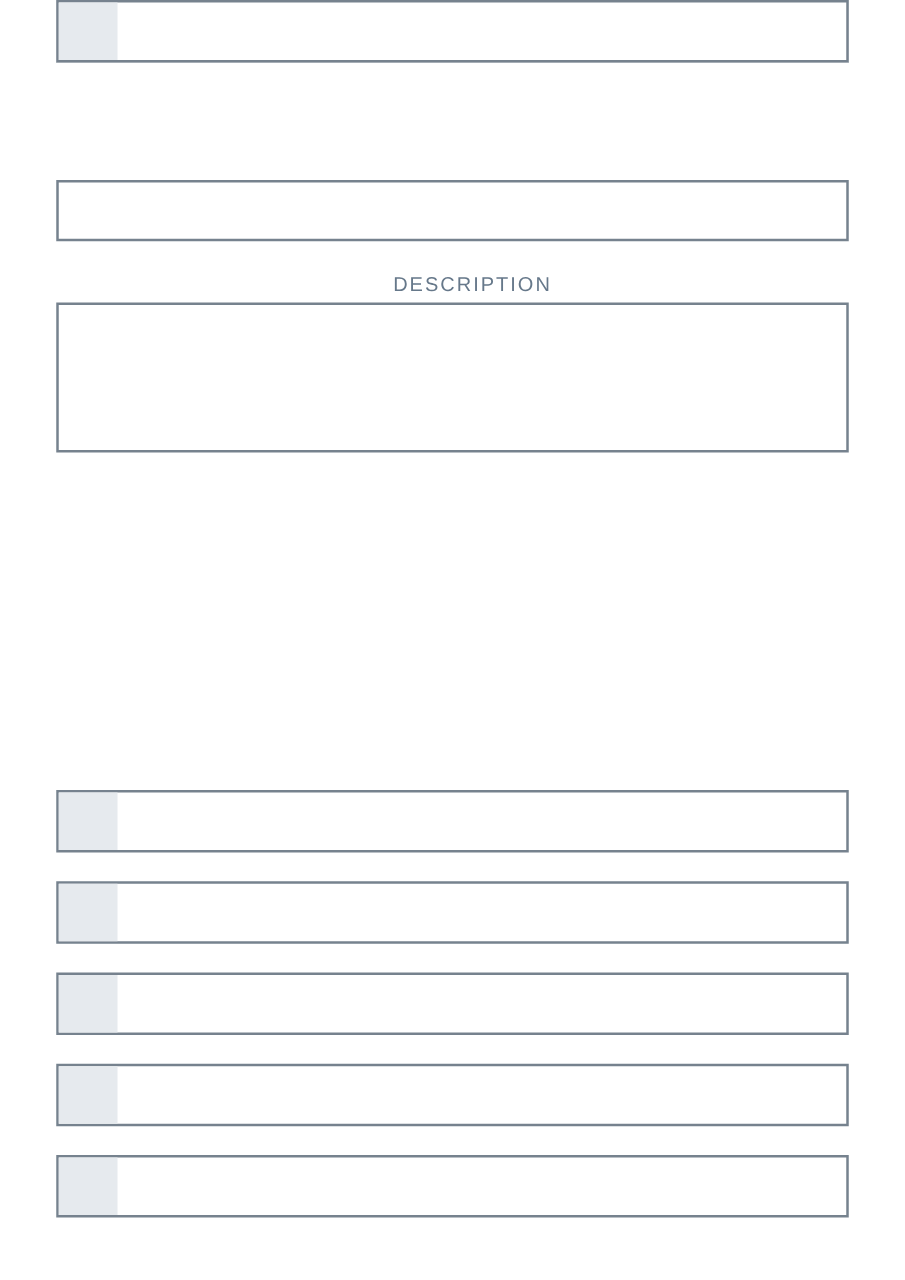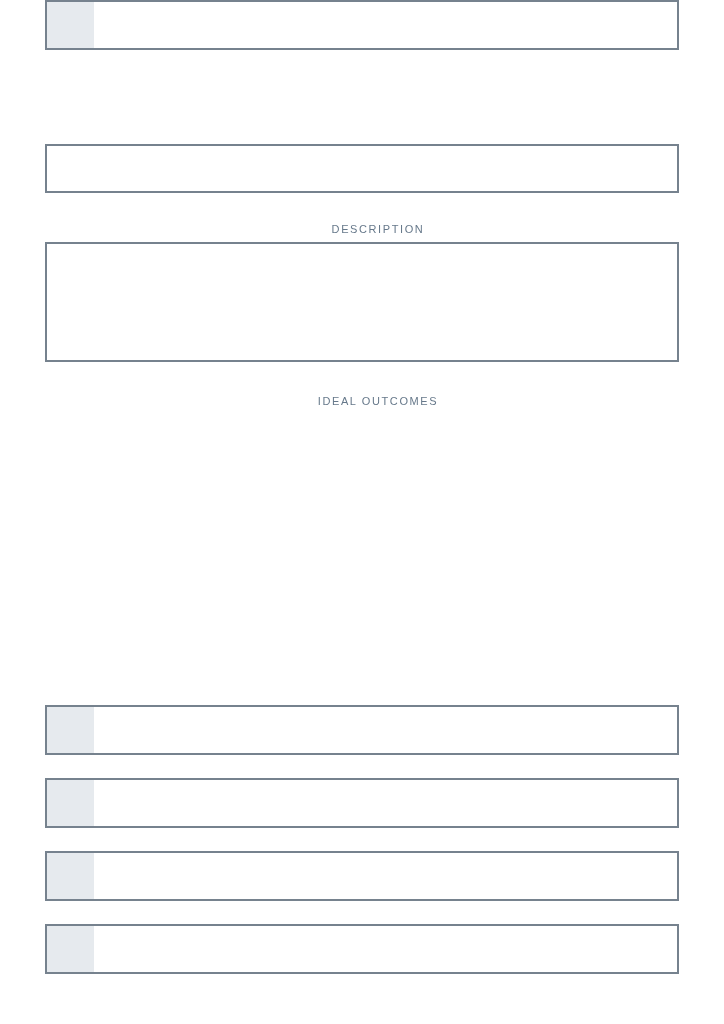--- a/index.html
+++ b/index.html
@@ -22,21 +22,21 @@
     border: 2px solid #76828e;
     background: #ffffff;
   }
   .title-box { top: 144px; height: 49px; }
   .description-box { top: 242px; height: 120px; }
   .section-label {
     position: absolute;
     left: 0; width: 100%;
     text-align: center;
     color: #66788a;
-    font-size: 11px;
+    font-size: 16px;
     font-weight: 500;
     letter-spacing: 1.6px;
     line-height: 14px;
     padding-left: 32px;
   }
   .description-label { top: 222px; }
   .outcomes-label { top: 394px; }
   .outcome-row {
     position: absolute;
     left: 45px;
@@ -83,21 +83,20 @@
   <div class="field-box title-box">
     <span class="field-value"></span>
   </div>
 
   <div class="section-label description-label">DESCRIPTION</div>
 
   <div class="field-box description-box">
     <span class="field-value"></span>
   </div>
 
-  <div class="section-label outcomes-label">IDEAL OUTCOMES</div>
 
   <div class="outcome-row">
     <div class="outcome-checkbox"></div>
     <span class="outcome-value"></span>
   </div>
 
   <div class="outcome-row">
     <div class="outcome-checkbox"></div>
     <span class="outcome-value"></span>
   </div>

